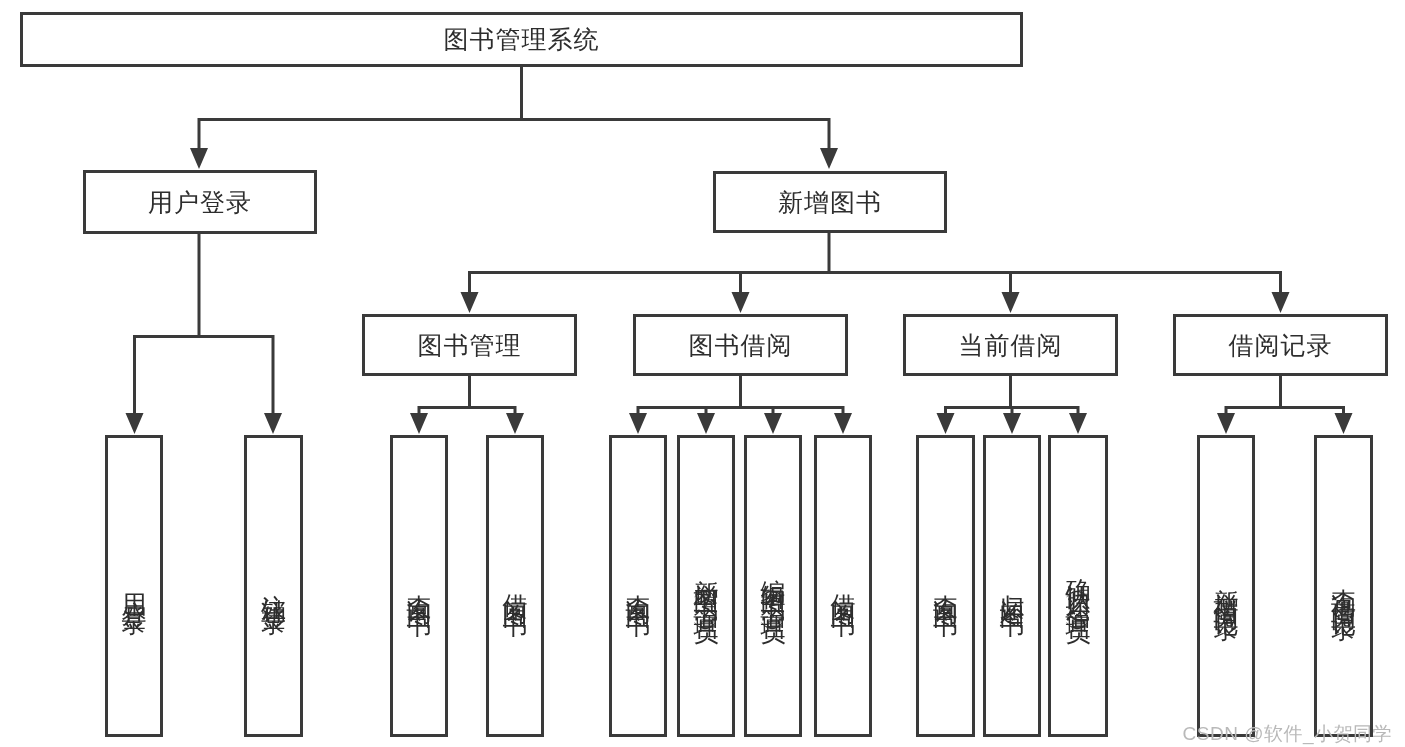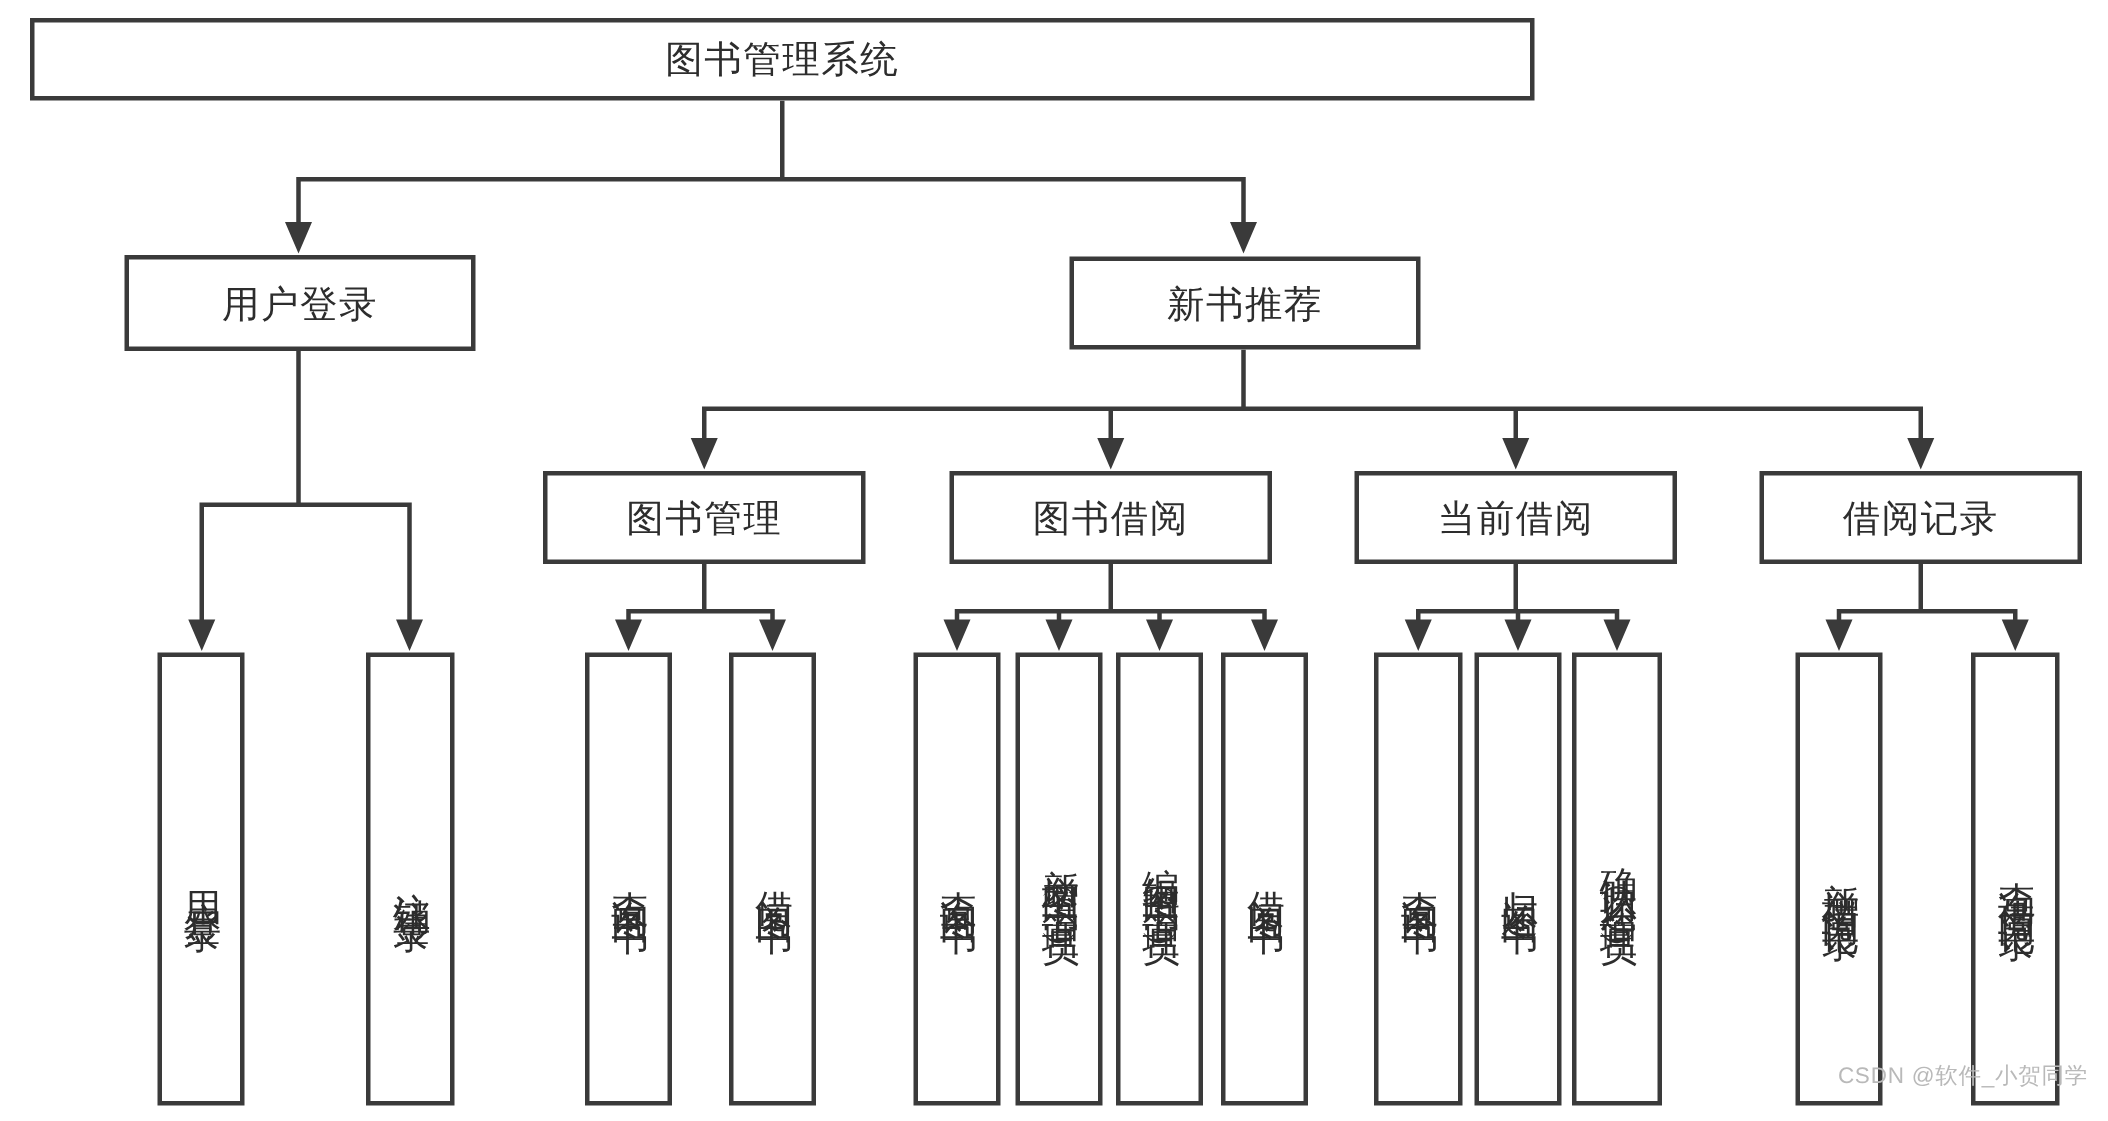--- a/index.html
+++ b/index.html
@@ -16,22 +16,22 @@
     border:3px solid var(--line); color:var(--text);
     display:flex; align-items:center; justify-content:center;
   }
   .htext { font-size:25px; letter-spacing:1px; white-space:nowrap; }
   .leaf { top:435px; height:302px; }
   .vtext {
     writing-mode:vertical-rl; text-orientation:mixed;
     font-size:25px; line-height:1; letter-spacing:6px;
   }
   .watermark {
-    position:absolute; right:13px; bottom:20px; z-index:5;
-    font-size:15px; letter-spacing:0.5px; color:var(--wm); white-space:nowrap;
+    position:absolute; right:13px; bottom:0; z-index:5;
+    font-size:19px; letter-spacing:0.5px; color:var(--wm); white-space:nowrap;
   }
 </style>
 </head>
 <body>
 
 <div class="canvas">
 
   <svg class="wires" viewBox="0 0 1405 747" xmlns="http://www.w3.org/2000/svg" aria-hidden="true">
     <path class="lines" d="
       M521.5 67 V119.5 M197.5 119.5 H830.5 M199 118 V152 M829 118 V152
@@ -56,21 +56,21 @@
   </svg>
 
   <div class="box" style="left:20px;top:12px;width:1003px;height:55px">
     <span class="htext">图书管理系统</span>
   </div>
 
   <div class="box" style="left:83px;top:170px;width:234px;height:64px">
     <span class="htext">用户登录</span>
   </div>
   <div class="box" style="left:713px;top:171px;width:234px;height:62px">
-    <span class="htext">新书推荐</span>
+    <span class="htext">新增图书</span>
   </div>
 
   <div class="box" style="left:362px;top:314px;width:215px;height:62px">
     <span class="htext">图书管理</span>
   </div>
   <div class="box" style="left:903px;top:314px;width:215px;height:62px">
     <span class="htext">当前借阅</span>
   </div>
   <div class="box" style="left:633px;top:314px;width:215px;height:62px">
     <span class="htext">图书借阅</span>

